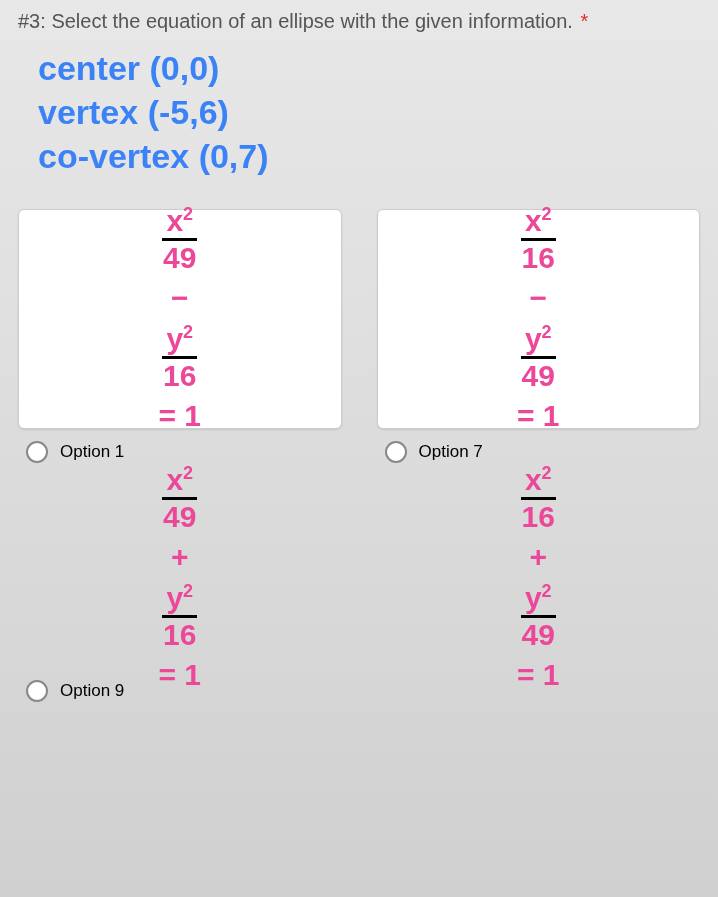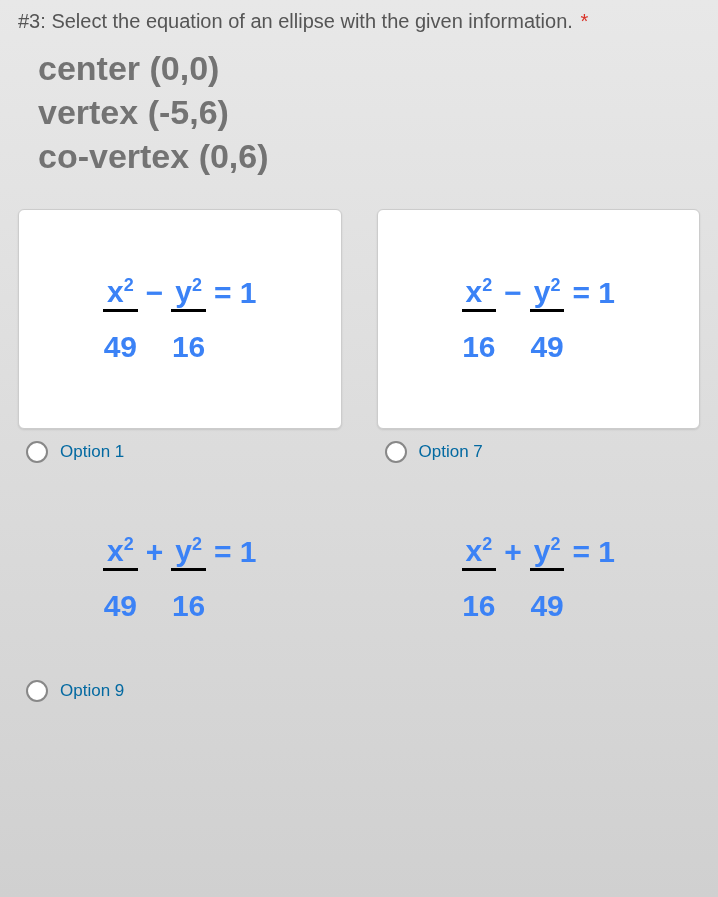--- a/index.html
+++ b/index.html
@@ -22,21 +22,21 @@
       margin-bottom: 13px;
     }
     .asterisk {
       color: #d93025;
       margin-left: 2px;
     }
     .given-info {
       font-family: 'Comic Sans MS', cursive, sans-serif;
       font-size: 34px;
       font-weight: bold;
-      color: #737373;
+      color: #3b82f6;
       line-height: 1.3;
       margin-left: 20px;
       margin-bottom: 30px;
     }
     .options-grid {
       display: grid;
       grid-template-columns: 1fr 1fr;
       gap: 25px 35px;
     }
     .option-cell {
@@ -57,73 +57,75 @@
     .option-box.short {
       height: 180px;
       background: transparent;
       border: none;
       box-shadow: none;
     }
     .equation {
       font-family: 'Comic Sans MS', cursive, sans-serif;
       font-size: 30px;
       font-weight: bold;
-      color: #3b82f6;
-      display: flex;
+      color: #ec4899;
+      display: flex;
+      align-items: center;
       gap: 8px;
+      flex-direction: column;
     }
     .fraction {
       display: inline-flex;
       flex-direction: column;
       align-items: center;
       line-height: 1;
     }
     .fraction .num {
       border-bottom: 3px solid #000;
       padding: 0 4px 2px 4px;
     }
     .fraction .num sup {
       font-size: 18px;
       vertical-align: super;
     }
     .fraction .den {
-      padding-top: 20px;
+      padding-top: 2px;
     }
     .option-label {
       display: flex;
       align-items: center;
       gap: 12px;
       padding-left: 8px;
     }
     .radio {
       width: 22px;
       height: 22px;
       border: 2px solid #888;
       border-radius: 50%;
       background: #fff;
       flex-shrink: 0;
     }
     .option-text {
       font-size: 17px;
-      color: #0369a1;
+      color: #000000;
     }
   </style>
 </head>
 <body>
 
 <div class="question-title">
   <span>#3:</span>
   <span>Select the equation of an ellipse with the given information.</span>
   <span class="asterisk">*</span>
 </div>
 
 <div class="given-info">
   <div>center (0,0)</div>
   <div>vertex (-5,6)</div>
-  <div>co-vertex (0,6)</div>
+  <div>co-vertex (0,7)</div>
 </div>
 
 <div class="options-grid">
 
   <div class="option-cell">
     <div class="option-box">
       <div class="equation">
         <span class="fraction">
           <span class="num"><span>x</span><sup>2</sup></span>
           <span class="den">49</span>

